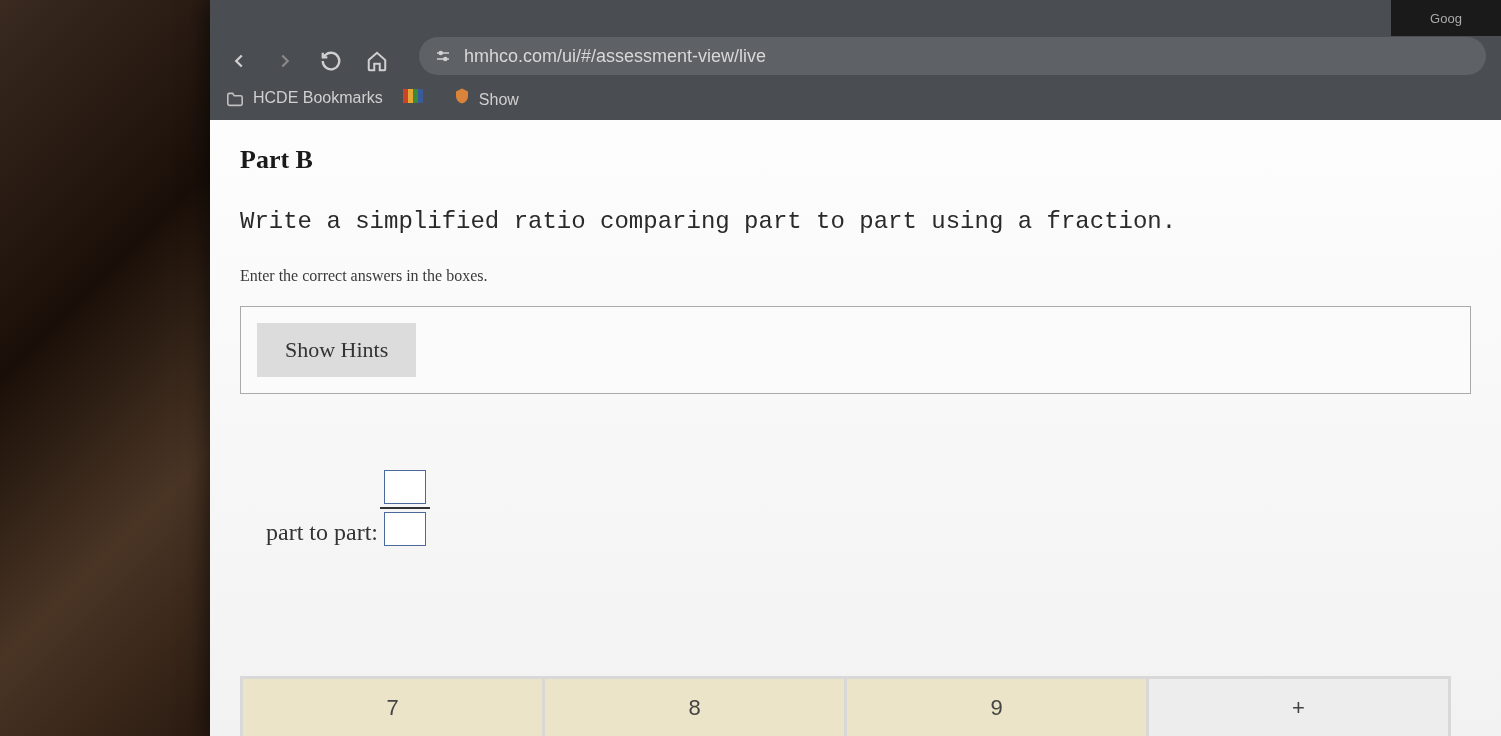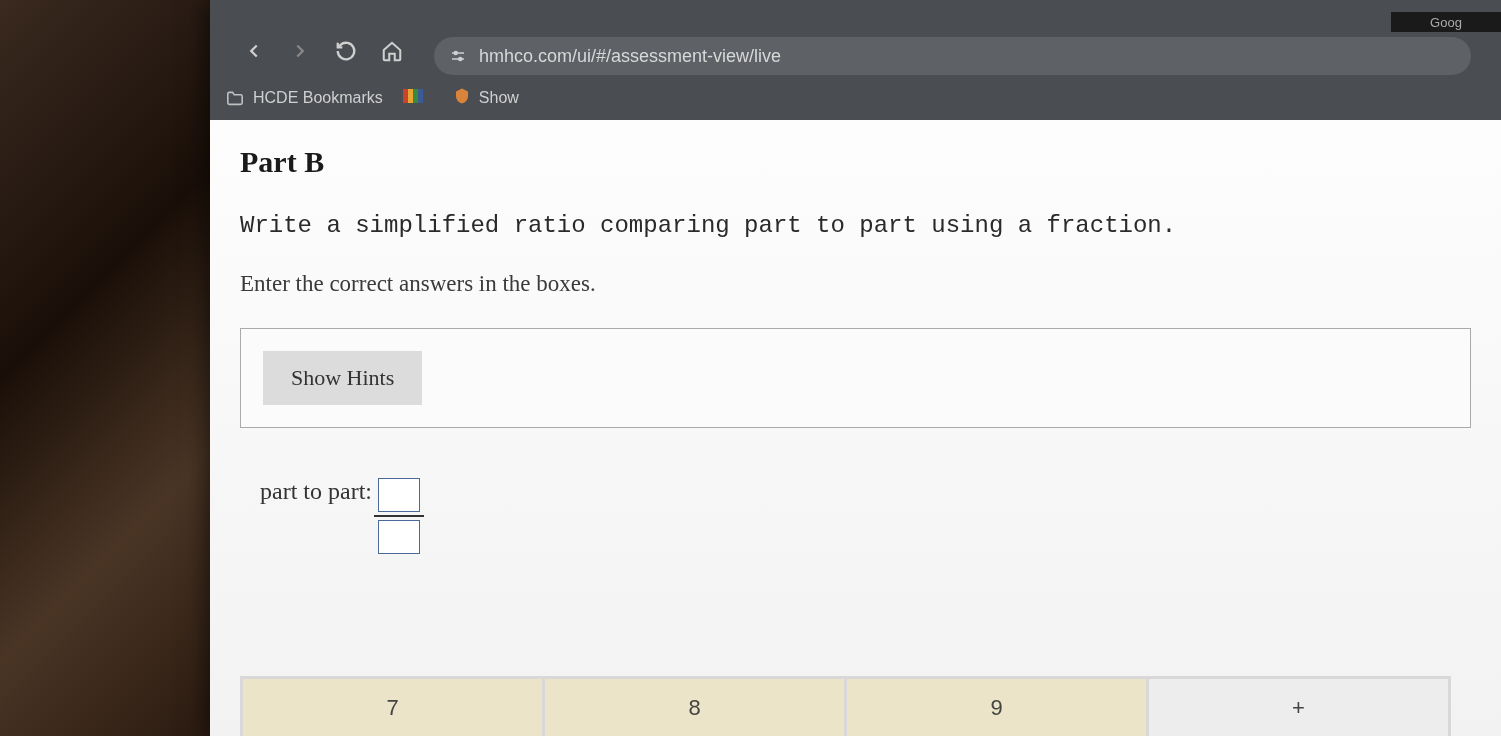--- a/index.html
+++ b/index.html
@@ -28,22 +28,22 @@
     box-shadow: -5px 0 20px rgba(0,0,0,0.5);
   }
   .browser-chrome {
     background: #4a4d52;
     height: 120px;
     display: flex;
     flex-direction: column;
   }
   .toolbar {
     display: flex;
-    align-items: flex-start;
-    padding: 10px 30px;
+    align-items: flex-end;
+    padding: 10px 15px;
     gap: 18px;
     height: 65px;
     margin-top: 27px;
   }
   .nav-btn {
     color: #d0d0d0;
     font-size: 22px;
     cursor: pointer;
     display: flex;
     align-items: center;
@@ -76,76 +76,76 @@
   }
   .bookmarks-bar {
     display: flex;
     align-items: center;
     padding: 0 15px 10px 15px;
     gap: 20px;
     height: 55px;
   }
   .bookmark-item {
     display: flex;
-    align-items: center;
+    align-items: flex-end;
     gap: 8px;
     color: #d0d0d0;
     font-family: Arial, sans-serif;
     font-size: 16px;
     cursor: pointer;
   }
   .bookmark-icon-folder {
     width: 20px;
     height: 16px;
     display: inline-block;
   }
   .content {
     background: linear-gradient(180deg, #fdfdfd 0%, #f2f2f2 100%);
     padding: 25px 30px;
     height: calc(100% - 120px);
     position: relative;
   }
   .part-title {
     font-weight: bold;
-    font-size: 30px;
+    font-size: 26px;
     color: #1a1a1a;
     margin-bottom: 30px;
   }
   .question-text {
     font-size: 24px;
     color: #2a2a2a;
     margin-bottom: 28px;
     line-height: 1.4;
     font-family: Liberation Mono, monospace;
   }
   .instruction-text {
-    font-size: 23px;
+    font-size: 16px;
     color: #3a3a3a;
-    margin-bottom: 31px;
+    margin-bottom: 21px;
   }
   .hints-box {
     border: 1px solid #aaa;
     background: #fbfbfb;
-    padding: 22px;
-    margin-bottom: 50px;
+    padding: 16px;
+    margin-bottom: 76px;
   }
   .show-hints-btn {
     background: #dcdcdc;
     border: none;
     padding: 14px 28px;
     font-size: 22px;
     color: #333;
     font-family: Georgia, serif;
     cursor: pointer;
   }
   .answer-row {
     display: flex;
-    align-items: flex-start;
+    align-items: flex-end;
     gap: 2px;
-    margin-left: 20px;
+    margin-left: 26px;
     margin-bottom: 50px;
   }
   .answer-label {
     font-size: 24px;
     color: #333;
   }
   .fraction {
     display: flex;
     flex-direction: column;
     align-items: center;
@@ -182,24 +182,24 @@
     font-size: 22px;
     color: #444;
     font-family: Arial, sans-serif;
     cursor: pointer;
   }
   .key.op {
     background: #ededed;
   }
   .top-right-clip {
     position: absolute;
-    top: 12px;
+    top: 0;
     right: 0;
     width: 110px;
-    height: 20px;
+    height: 36px;
     background: #1a1a1a;
     color: #aaa;
     font-family: Arial, sans-serif;
     font-size: 13px;
     display: flex;
     align-items: center;
     justify-content: center;
   }
 </style>
 </head>

